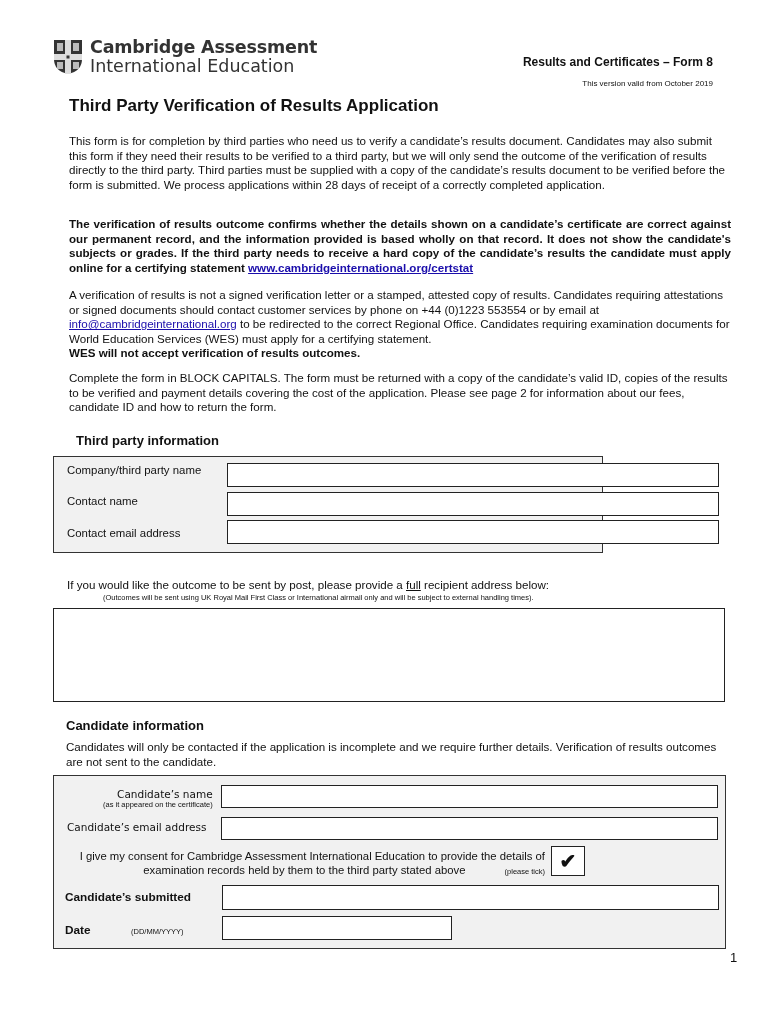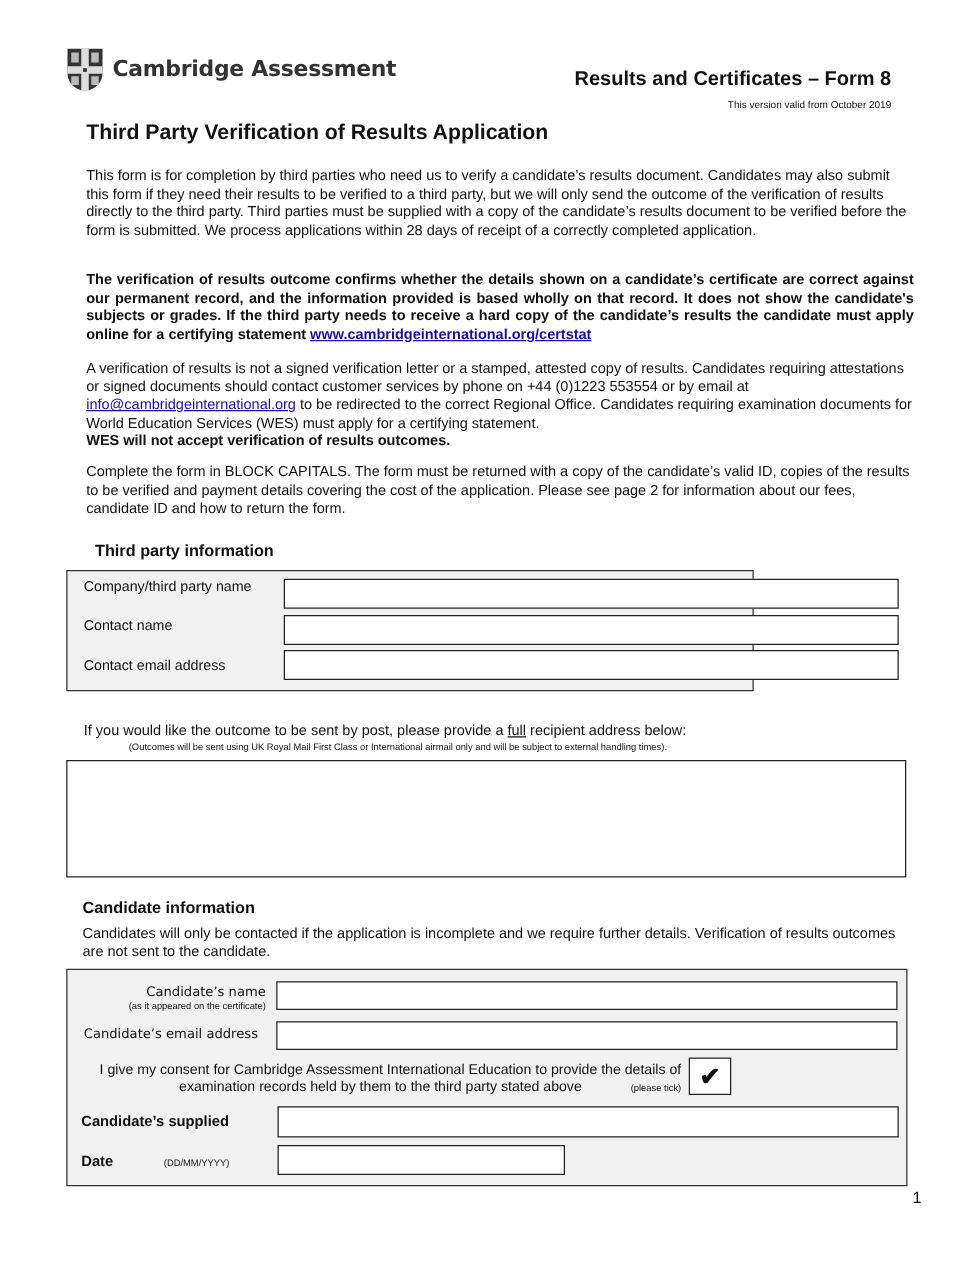--- a/index.html
+++ b/index.html
@@ -3,21 +3,21 @@
   <meta charset="utf-8">
   <style>
     html, body { margin: 0; padding: 0; background: #ffffff; }
     body { width: 768px; height: 1024px; position: relative; font-family: "Liberation Sans", sans-serif; color: #111; overflow: hidden; }
     .abs { position: absolute; }
     .logo { left: 53px; top: 38px; display: flex; align-items: center; }
     .shield { width: 30px; height: 36px; margin-right: 7px; }
     .logo-text { font-family: "DejaVu Sans", sans-serif; color: #333; line-height: 19px; }
     .logo-l1 { font-size: 17.5px; font-weight: bold; letter-spacing: -0.2px; }
     .logo-l2 { font-size: 17.5px; }
-    .form-code { right: 55px; top: 55px; font-size: 16px; font-weight: bold; padding-left: 40px; }
+    .form-code { right: 55px; top: 55px; font-size: 12px; font-weight: bold; padding-left: 40px; }
     .valid { right: 55px; top: 79px; font-size: 8px; }
     .title { left: 69px; top: 96px; font-size: 17px; font-weight: bold; }
     .para { left: 69px; width: 662px; font-size: 11.6px; line-height: 14.6px; }
     .para p { margin: 0; }
     .justify { text-align: justify; font-weight: bold; }
     a.link { color: #1a0dab; text-decoration: underline; text-align: right; }
     .sec-h { font-size: 13px; font-weight: bold; }
     .box { border: 1.5px solid #333; background: #f1f1f1; box-sizing: border-box; }
     .row { position: absolute; display: flex; align-items: center; }
     .lbl { font-size: 11.4px; }
@@ -35,20 +35,21 @@
     <rect x="12" y="1" width="6" height="34" fill="#ddd"></rect>
     <rect x="1" y="15" width="28" height="6" fill="#ddd"></rect>
     <rect x="13.5" y="16.5" width="3" height="3" fill="#333"></rect>
     <rect x="4" y="4" width="6" height="8" fill="#bbb"></rect>
     <rect x="20" y="4" width="6" height="8" fill="#bbb"></rect>
     <rect x="4" y="23" width="6" height="7" fill="#bbb"></rect>
     <rect x="20" y="23" width="6" height="7" fill="#bbb"></rect>
   </svg>
   <div class="logo-text">
     <div class="logo-l1">Cambridge Assessment</div>
+    <div class="logo-l2">International Education</div>
   </div>
 </div>
 <div class="abs form-code">Results and Certificates – Form 8</div>
 <div class="abs valid">This version valid from October 2019</div>
 
 <div class="abs title">Third Party Verification of Results Application</div>
 
 <div class="abs para" style="top:134px;">
   <p>This form is for completion by third parties who need us to verify a candidate’s results document. Candidates may also submit this form if they need their results to be verified to a third party, but we will only send the outcome of the verification of results directly to the third party. Third parties must be supplied with a copy of the candidate’s results document to be verified before the form is submitted. We process applications within 28 days of receipt of a correctly completed application.</p>
 </div>
@@ -95,21 +96,21 @@
   </div>
   <div class="field" style="left:167px; top:9px; width:497px; height:23px;"></div>
   <div class="abs lbl" style="left:13px; top:45px; font-family:'DejaVu Sans', sans-serif; font-size:10.5px;">Candidate’s email address</div>
   <div class="field" style="left:167px; top:41px; width:497px; height:23px;"></div>
 
   <div class="abs" style="left:11px; top:73px; width:480px; font-size:11.3px; line-height:14px;">
     <span>I give my consent for Cambridge Assessment International Education to provide the details of examination records held by them to the third party stated above</span> <span class="small">(please tick)</span>
   </div>
   <div class="tick" style="left:497px; top:70px; width:34px; height:30px;">✔</div>
 
-  <div class="abs" style="left:11px; top:114px; font-size:11.8px; font-weight:bold;">Candidate’s supplied</div>
+  <div class="abs" style="left:11px; top:114px; font-size:11.8px; font-weight:bold;">Candidate’s submitted</div>
   <div class="field" style="left:168px; top:109px; width:497px; height:25px;"></div>
 
   <div class="abs" style="left:11px; top:144px;">
     <b style="font-size:11.8px;">Date</b>
     <span class="small">(DD/MM/YYYY)</span>
   </div>
   <div class="field" style="left:168px; top:140px; width:230px; height:24px;"></div>
 </div>
 
 <div class="abs pagenum">1</div>

